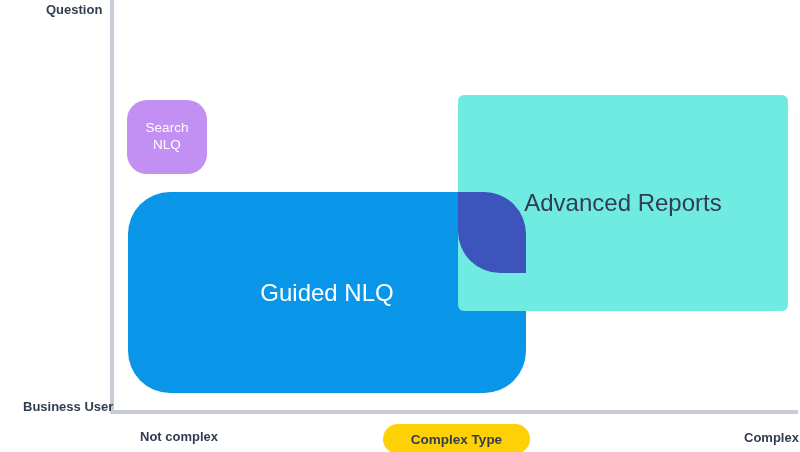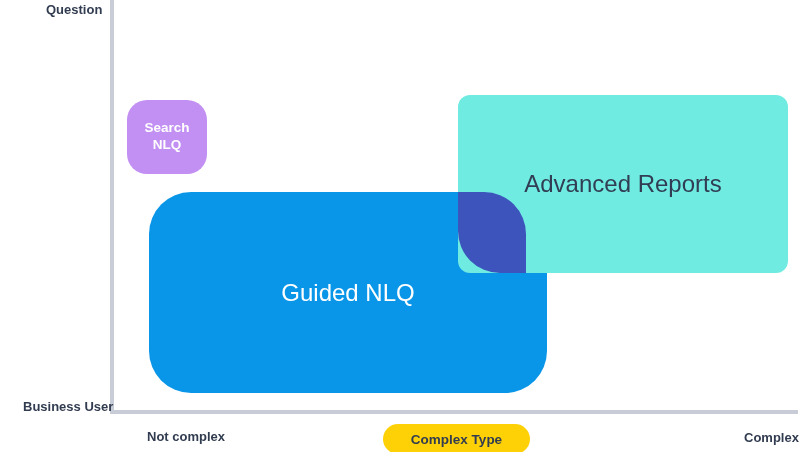--- a/index.html
+++ b/index.html
@@ -32,21 +32,21 @@
   
   .axis-label {
     position: absolute;
     font-size: 13px;
     font-weight: 700;
     color: #323c50;
     white-space: nowrap;
   }
   .lbl-analyst       { left: 46px;  top: 2px; }
   .lbl-business-user { left: 23px;   top: 399px; }
-  .lbl-not-complex   { left: 120px; top: 429px; padding-left: 27px; }
+  .lbl-not-complex   { left: 113px; top: 429px; padding-left: 27px; }
   .lbl-complex       { left: 744px; top: 430px; }
   
   .pill {
     position: absolute;
     border-radius: 16px;
     display: flex;
     align-items: center;
     justify-content: center;
     font-size: 13.5px;
     font-weight: 700;
@@ -70,26 +70,25 @@
     font-size: 13.5px;
     line-height: 1.25;
     text-align: center;
   }
   .box-guided {
     left: 128px; top: 192px;
     width: 398px; height: 201px;
     border-radius: 42px;
     color: #ffffff;
     font-size: 24px;
-    margin-left: 21px;
   }
   .box-advanced {
     left: 458px; top: 95px;
-    width: 330px; height: 178px;
-    border-radius: 12px;
+    width: 330px; height: 216px;
+    border-radius: 6px;
     color: #313d52;
     font-size: 24px;
     text-align: right;
   }
   .box-label { white-space: nowrap; }
   
   .overlap-outer {
     position: absolute;
     left: 0; top: 0;
     width: 800px; height: 452px;
@@ -125,18 +124,18 @@
   </div>
 
   <div class="box box-advanced" style="background-color: rgb(112, 235, 226);">
     <span class="box-label">Advanced Reports</span>
   </div>
 
   <div class="overlap-outer">
     <div class="overlap-inner" style="background-color: rgb(60, 84, 187);"></div>
   </div>
 
-  <div class="box box-search" style="background-color: rgb(194, 143, 242); font-weight: bold;">
+  <div class="box box-search" style="background-color: rgb(194, 143, 242);">
     <span>Search</span>
     <span>NLQ</span>
   </div>
 
 </div>
 
 </body></html>

